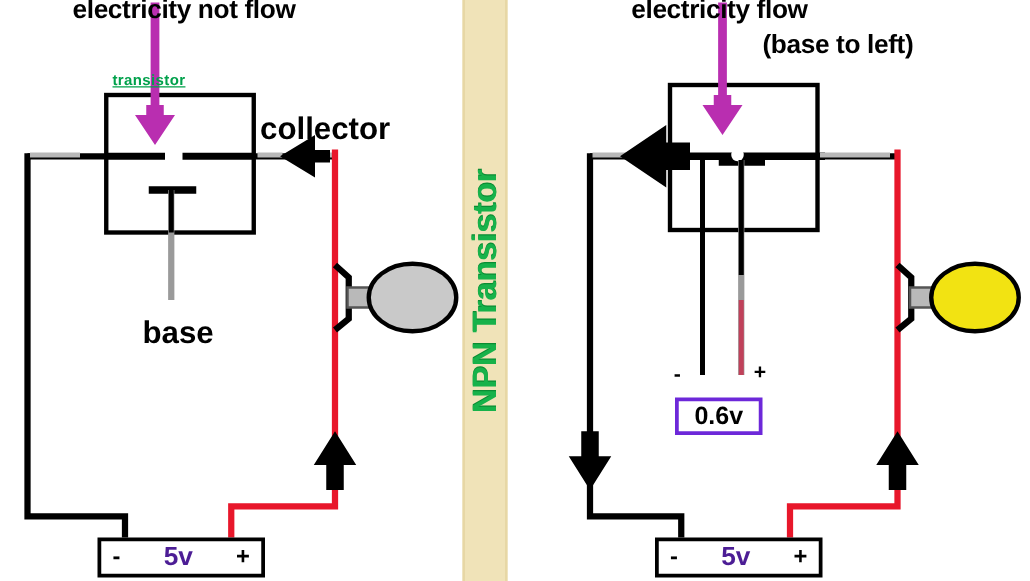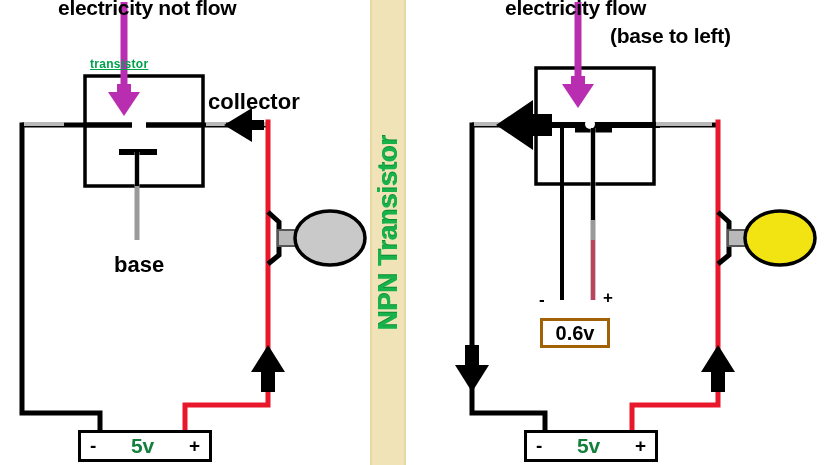--- a/index.html
+++ b/index.html
@@ -23,21 +23,21 @@
     top: 0;
   }
   .lbl {
     position: absolute;
     font-family: "Liberation Sans", sans-serif;
     font-weight: bold;
     white-space: nowrap;
     color: #000000;
   }
   .lbl-big { font-size: 21px; letter-spacing: -0.3px; }
-  .lbl-mid { font-size: 22px; }
+  .lbl-mid { font-size: 25px; }
 
   .transistor-label {
     color: #00a14b;
     font-size: 12px;
     font-weight: bold;
     text-decoration: underline;
     letter-spacing: 0.3px;
   }
 
   .banner {
@@ -67,25 +67,25 @@
     position: absolute;
     border: 3px solid #000000;
     background: #ffffff;
     display: flex;
     align-items: center;
     justify-content: space-between;
     box-sizing: border-box;
     padding: 0 9px;
   }
   .batt-sign { font-size: 19px; font-weight: bold; color: #000; }
-  .batt-val  { font-size: 21px; font-weight: bold; color: #15803d; }
+  .batt-val  { font-size: 21px; font-weight: bold; color: #4c1d95; }
 
   .vbox {
     position: absolute;
-    border: 3px solid #a16207;
+    border: 3px solid #6d28d9;
     background: #ffffff;
     display: flex;
     align-items: center;
     justify-content: center;
     box-sizing: border-box;
   }
   .vbox-val { font-size: 20px; font-weight: bold; color: #000000; }
 
   .polarity { position: absolute; font-size: 17px; font-weight: bold; color: #000; }
 </style>

